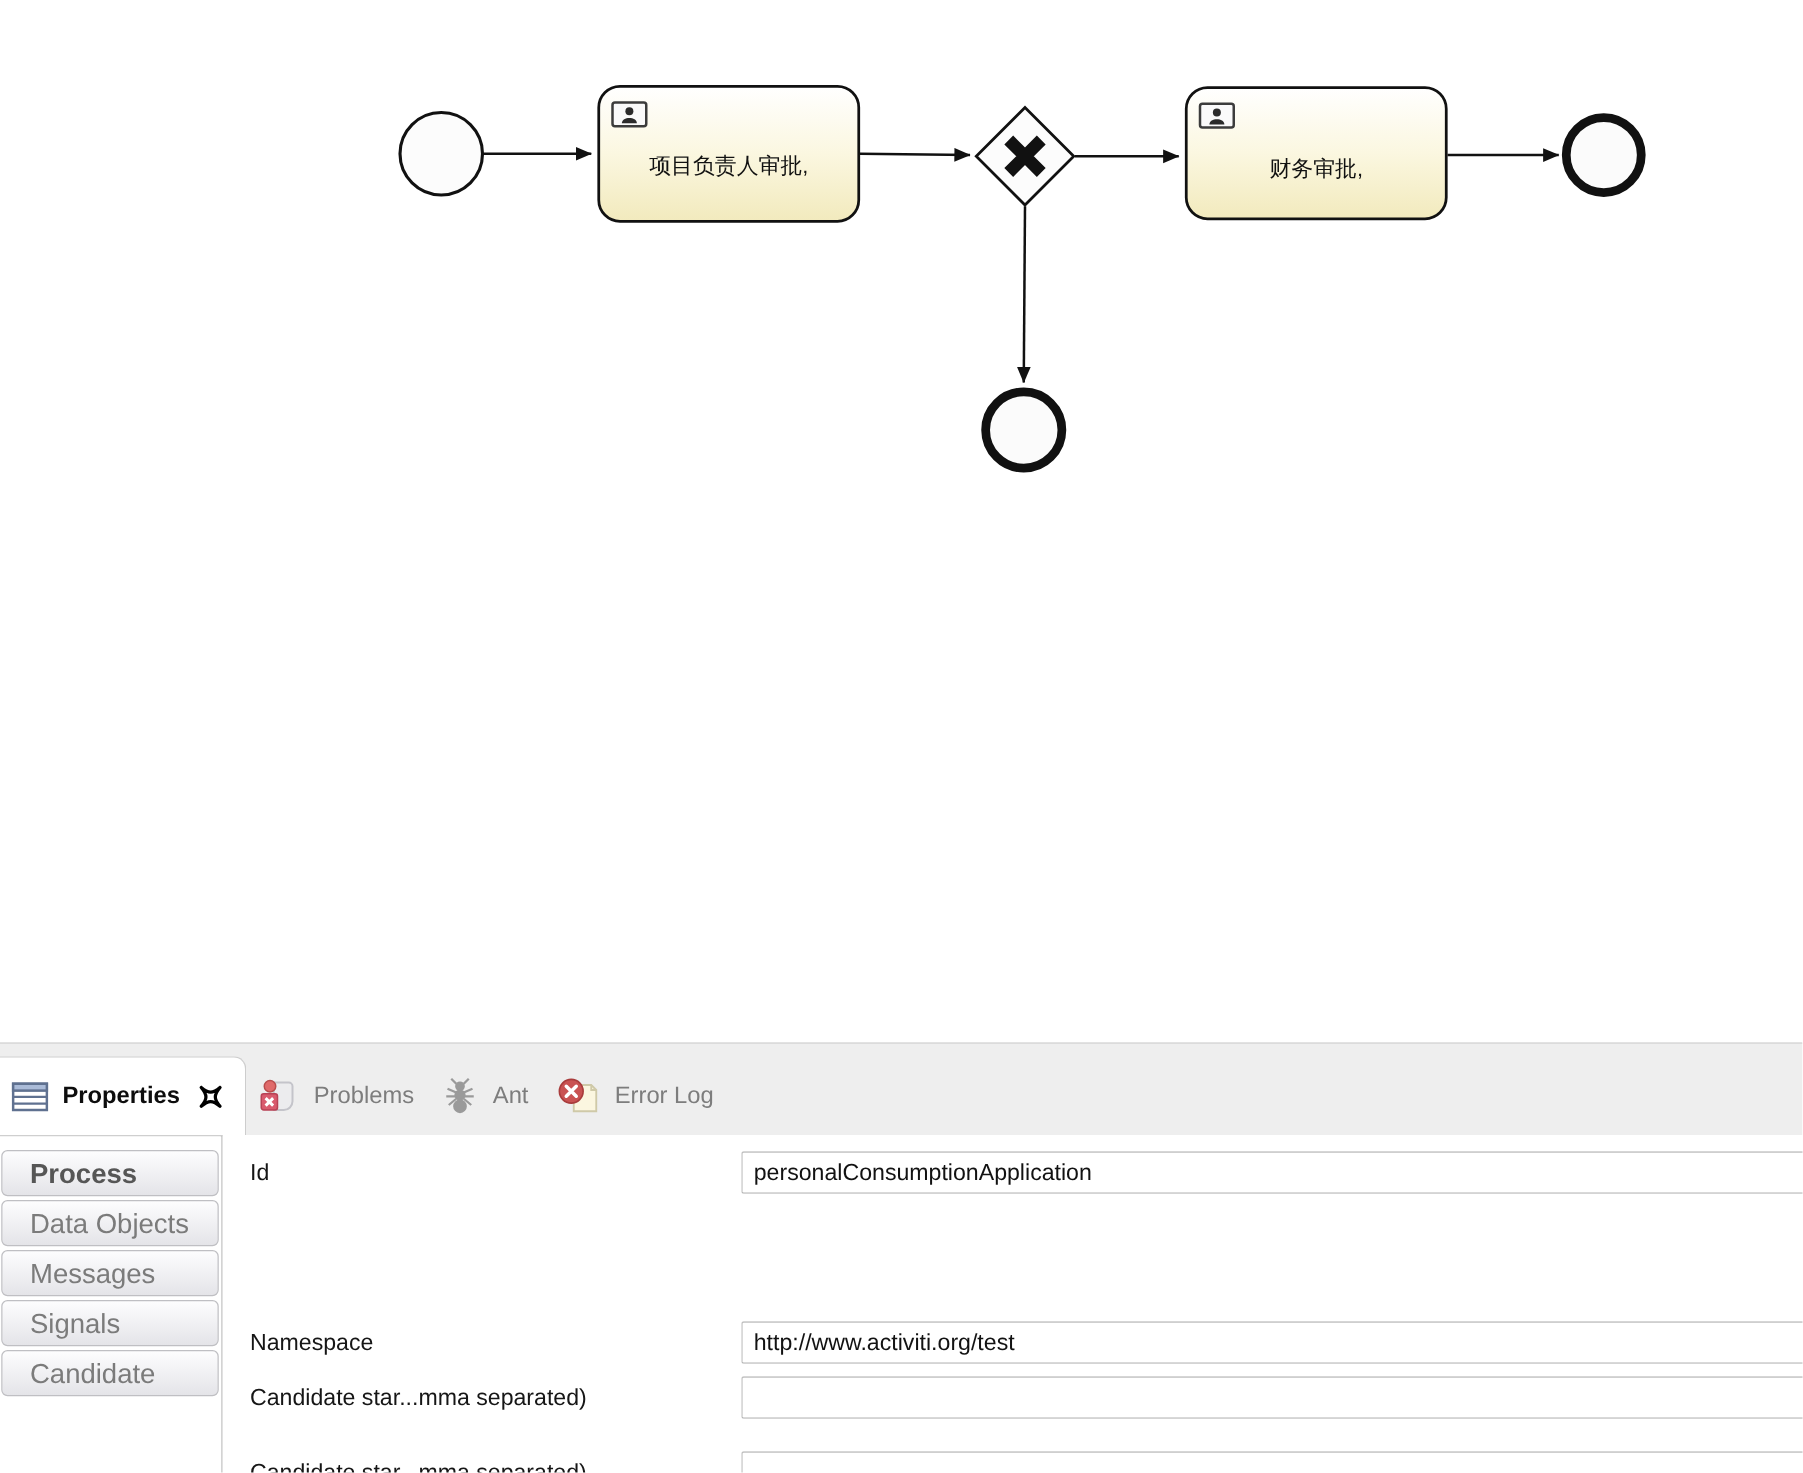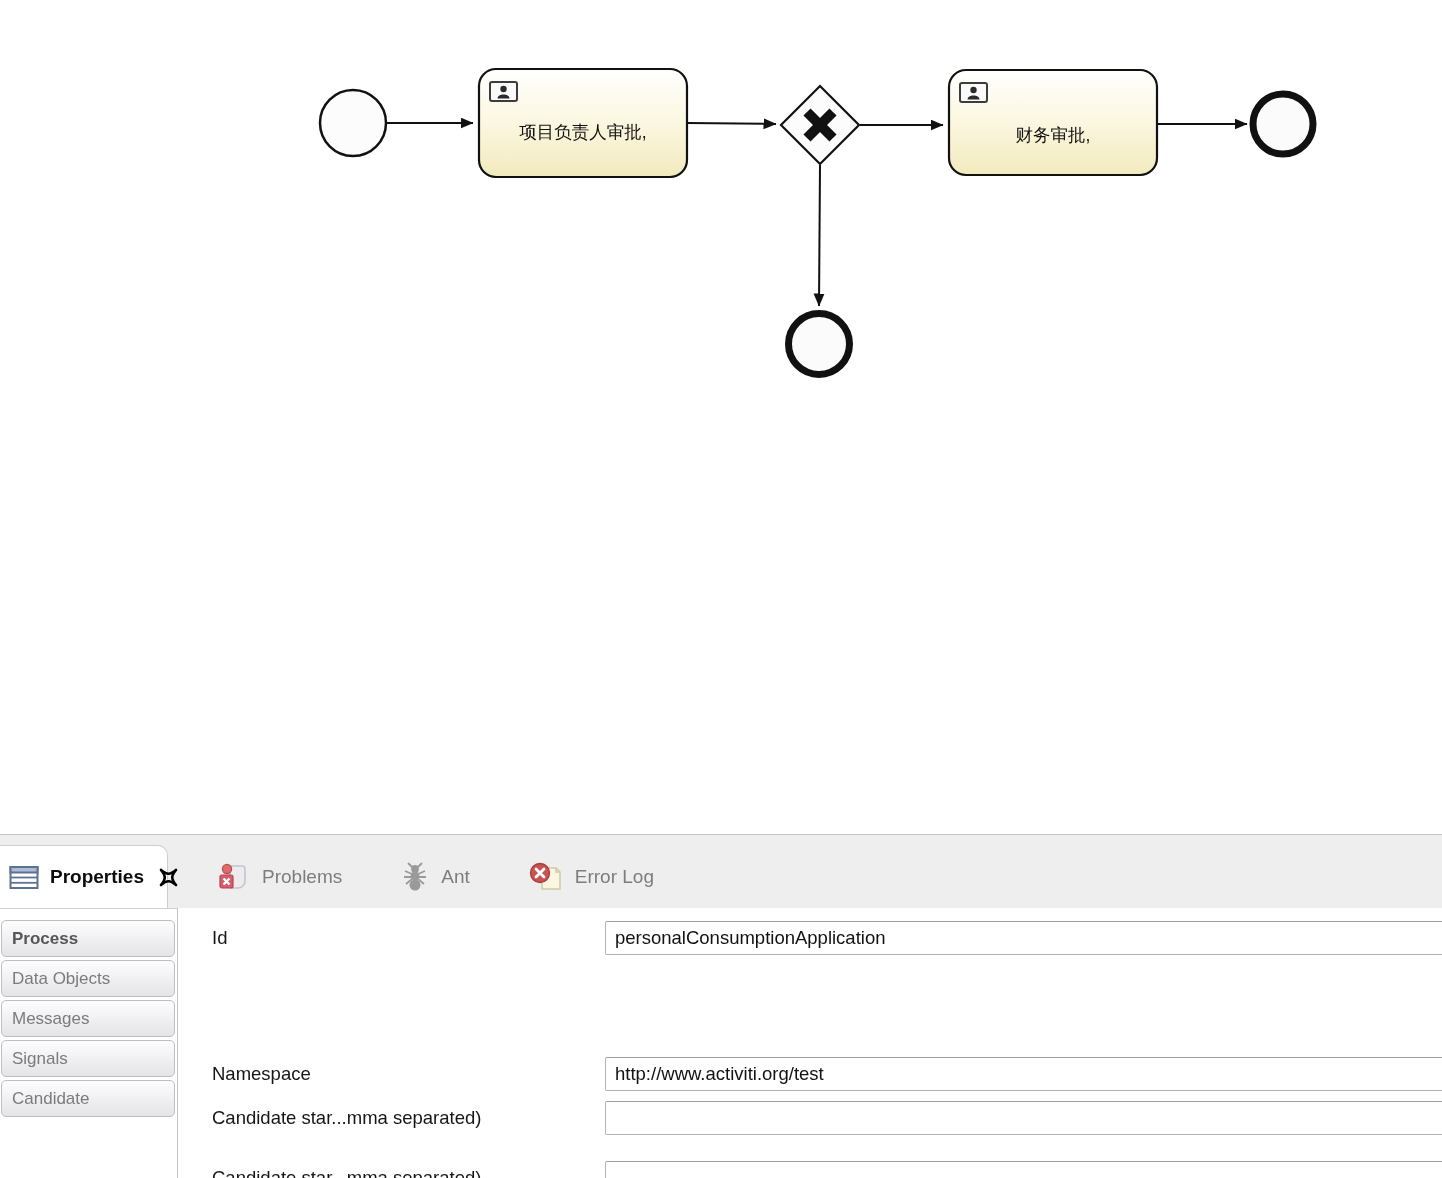--- a/index.html
+++ b/index.html
@@ -11,46 +11,46 @@
   
   .diagram{position:absolute;top:0;left:0;width:1442px;height:834px;background:#ffffff;padding-left:42px;}
   .diagram svg{display:block;}
   .bpmn-label{font-family:"Liberation Sans","DejaVu Sans",sans-serif;font-size:17.5px;fill:#111111;}
 
   
   .panel{position:absolute;top:834px;left:0;width:1442px;height:344px;background:#ffffff;border-top:1px solid #c6c6c6;box-sizing:border-box;}
   .tabbar{position:absolute;top:0;left:0;right:0;height:73px;background:#eeeeee;}
   .tab{display:flex;align-items:center;}
   .tab-active{
-    position:absolute;left:0;top:10px;width:168px;height:63px;background:#ffffff;
+    position:absolute;left:0;top:10px;width:197px;height:63px;background:#ffffff;
     border-top:1px solid #cdcdcd;border-right:1px solid #cdcdcd;border-top-right-radius:10px;
     box-sizing:border-box;padding-left:9px;z-index:2;
   }
   .tab-active .tab-label{font-size:19px;font-weight:600;color:#0d0d0d;margin-left:11px;}
   .tab-close{margin-left:13px;display:flex;align-items:center;cursor:pointer;}
-  .tabs-rest{position:absolute;left:218px;top:10px;height:63px;display:flex;align-items:center;gap:36px;}
+  .tabs-rest{position:absolute;left:207px;top:10px;height:63px;display:flex;align-items:center;}
   .tab-inactive{margin-right:23px;}
   .tab-inactive .tab-label{font-size:19px;color:#7d7d7d;margin-left:12px;}
   .tab-icon{display:flex;align-items:center;}
 
   .sidebar{
     position:absolute;top:73px;left:0;width:178px;height:271px;box-sizing:border-box;
     border-right:1px solid #c4c4c4;border-top:1px solid #cfcfcf;padding-top:11px;background:#ffffff;
   }
   .side-btn{
     height:37px;margin:0 2px 3px 1px;box-sizing:border-box;
     background:linear-gradient(#fdfdfe,#e4e4e8);
     border:1px solid #bfbfc3;border-radius:5px;
-    display:flex;align-items:center;padding-left:10px;
-    font-size:17px;color:#7b7b7b;cursor:pointer;
+    display:flex;align-items:center;padding-left:22px;
+    font-size:22px;color:#7b7b7b;cursor:pointer;
   }
   .side-btn.selected{font-weight:bold;color:#565656;}
 
   .form{position:absolute;top:73px;left:179px;right:0;height:271px;}
-  .frow{position:absolute;left:12px;right:0;height:34px;}
+  .frow{position:absolute;left:0;right:0;height:34px;}
   .frow .flabel{
     position:absolute;left:21px;top:0;line-height:34px;font-size:18.5px;color:#161616;white-space:nowrap;
   }
   .frow input{
     position:absolute;left:414px;right:-6px;top:0;height:34px;box-sizing:border-box;
     border:1px solid #b3b3b3;border-top-color:#9e9e9e;border-radius:2px;background:#ffffff;
     font-family:"Liberation Sans","DejaVu Sans",sans-serif;font-size:18.5px;color:#121212;
     padding:0 9px;outline:none;
   }
   .r1{top:13px;} .r2{top:73px;} .r3{top:133px;margin-top:16px;} .r4{top:193px;} .r5{top:253px;}

